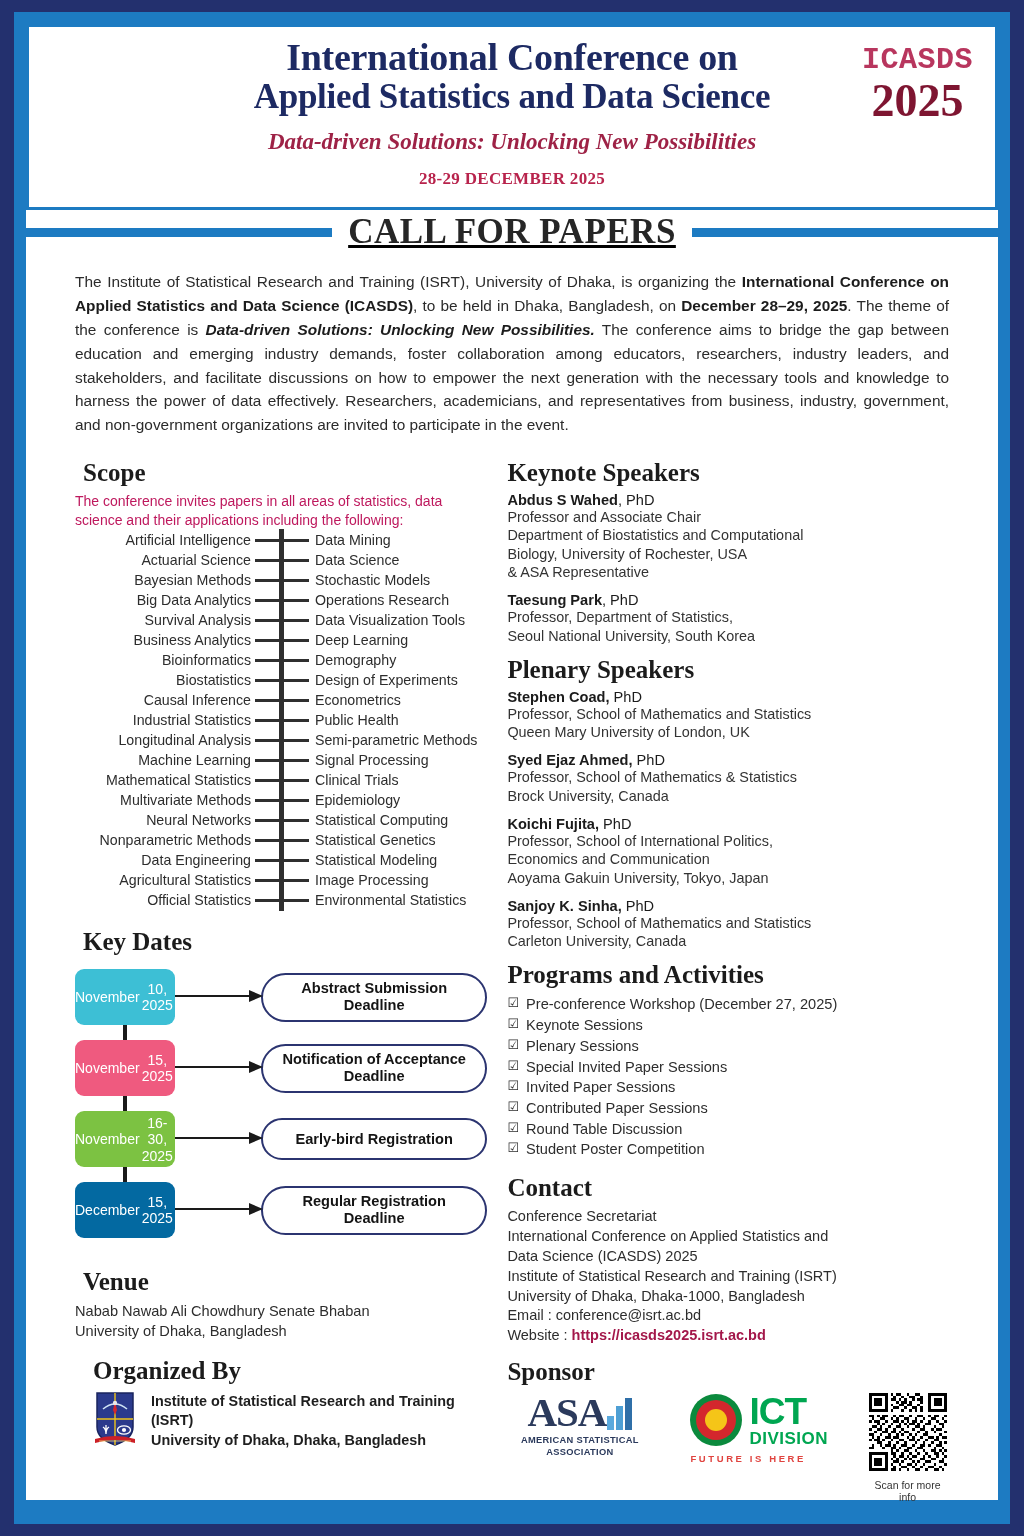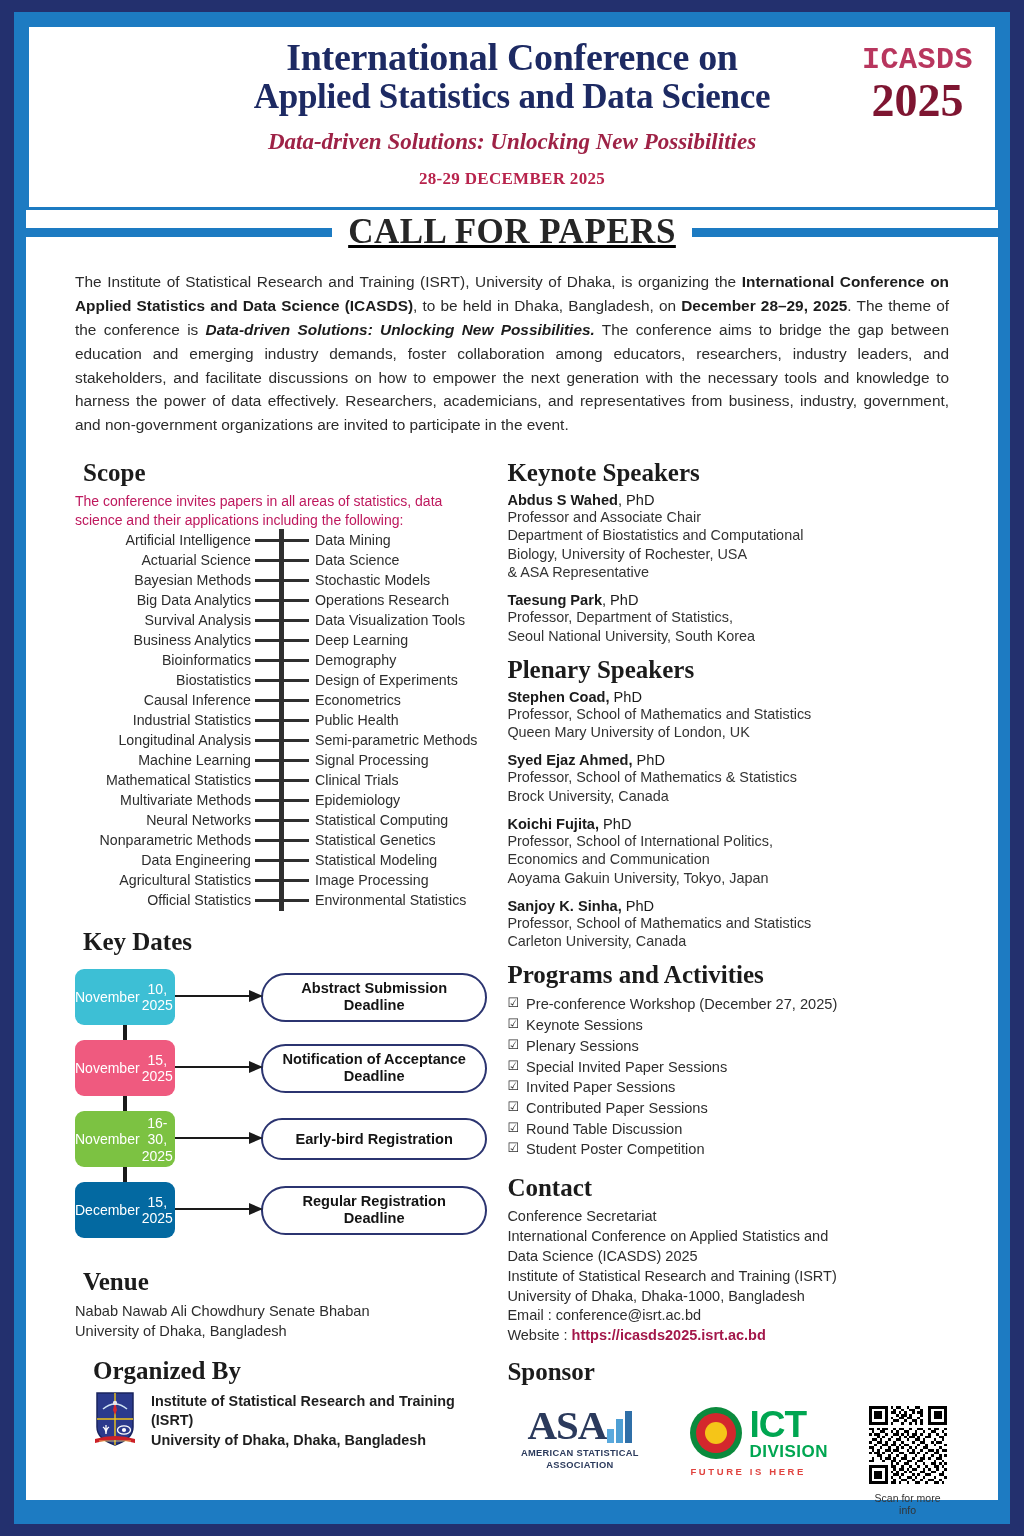--- a/index.html
+++ b/index.html
@@ -192,21 +192,21 @@
 
   .acts { margin-top: 2px; }
   .act { font-size: 14.6px; color: #2d2d2d; line-height: 1.42; display: flex; gap: 7px; }
   .act .cbx { font-size: 13px; color: #2d2d2d; }
 
   .contact { margin-top: 14px; }
   .contact .plain { font-size: 14.5px; line-height: 1.37; }
   .weblink { color: #a3174a; font-weight: bold; }
 
   .sponsor { margin-top: 12px; }
-  .sponsor-row { display: flex; align-items: flex-start; gap: 38px; margin-top: 20px; }
+  .sponsor-row { display: flex; align-items: flex-start; gap: 38px; margin-top: 7px; }
 
   
   .asa { width: 150px; text-align: center; }
   .asa-top { display: flex; align-items: flex-end; justify-content: center; }
   .asa-word {
     font-family: "Liberation Serif", serif; font-weight: bold;
     font-size: 41px; color: #2b3a5c; letter-spacing: -1px; line-height: 0.95;
   }
   .asa-bars { display: flex; align-items: flex-end; gap: 2px; margin-left: 1px; margin-bottom: 2px; }
   .asa-bars i { display: block; width: 7px; background: #5aa9dd; }

